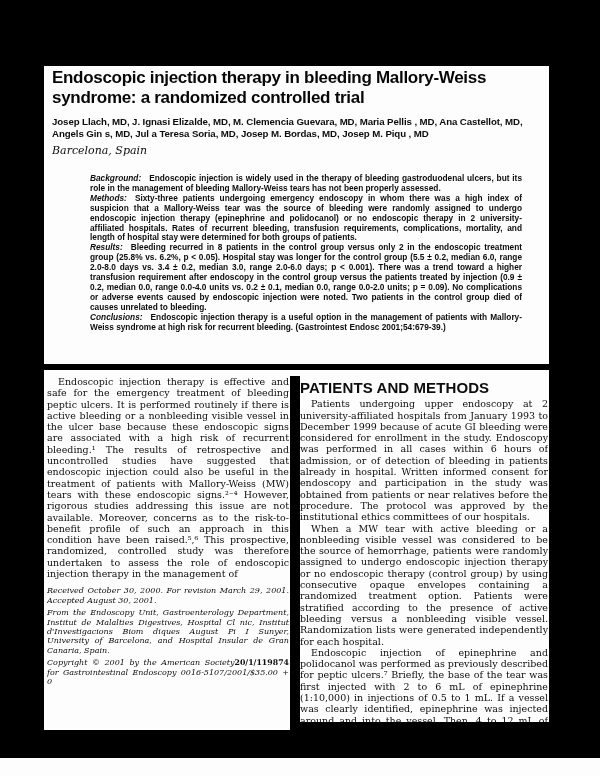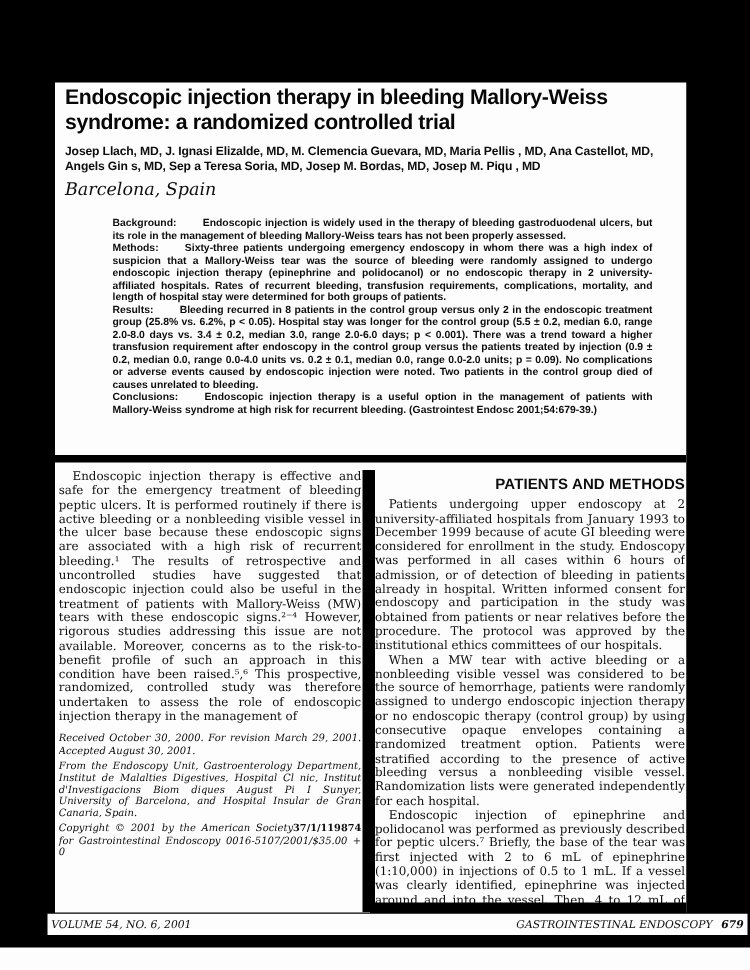--- a/index.html
+++ b/index.html
@@ -6,97 +6,90 @@
   body { background:#222; font-family:"Liberation Sans", sans-serif; }
   .screen { position:relative; width:600px; height:776px; background:#000; overflow:hidden; }
   .paper { position:absolute; left:44px; top:66px; width:505px; height:664px; background:#fdfdfd; color:#0d0d0d; overflow:hidden;padding-left:48px; }
 
   .title { position:absolute; left:8px; top:2px; width:489px;
            font-family:"Liberation Sans", sans-serif; font-weight:700;
            font-size:17px; line-height:19.5px; letter-spacing:-0.3px; color:#070707; }
   .authors { position:absolute; left:8px; top:50px; width:497px;
              font-weight:700; font-size:9.7px; line-height:11.5px; letter-spacing:-0.1px; }
   .location { position:absolute; left:8px; top:78px; font-family:"DejaVu Serif", serif;
-              font-style:italic; font-size:14px; }
+              font-style:italic; font-size:11px; }
 
   .abstract { position:absolute; left:46px; top:108px; width:432px; height:250px; overflow:hidden;
               font-weight:700; font-size:8.3px; line-height:9.9px; text-align:justify; }
   .abstract p { margin:0; }
-  .abs-label { margin-right:21px; }
+  .abs-label { font-style:italic; margin-right:8px; }
 
   .rule { position:absolute; left:0; top:298px; width:505px; height:6px; background:#000; }
 
   .columns { position:absolute; left:0; top:310px; width:505px; height:354px; overflow:hidden;
              font-family:"DejaVu Serif", serif; font-size:9.5px; line-height:11.3px; text-align:justify; }
   .col-left  { position:absolute; left:3px;  top:0; width:242px; height:354px; overflow:hidden; }
   .col-right { position:absolute; left:256px; top:0; width:248px; height:354px; overflow:hidden; }
   .divider   { position:absolute; left:246px; top:0; width:10px; height:354px; background:#000; }
   .indent { text-indent:11px; }
 
   .fn-block { margin-top:7px; font-style:italic; font-size:8px; line-height:9.4px; }
   .fn { margin-bottom:3px; }
   .fn .code { float:right; font-weight:700; font-style:normal; font-size:7.8px; }
 
-  .methods-heading { text-align:right; font-family:"Liberation Sans", sans-serif; font-weight:700;
-                     font-size:12px; letter-spacing:0.1px; margin:6px 0 5px 0; }
+  .methods-heading { text-align:left; font-family:"Liberation Sans", sans-serif; font-weight:700;
+                     font-size:15px; letter-spacing:0.1px; margin:6px 0 5px 0; }
 
   .rc-bottom-patch { position:absolute; left:296px; top:722px; width:253px; height:9px; background:#000; }
 
   .footer-band { position:absolute; left:38px; top:731px; width:560px; height:17px; background:#fdfdfd;
                  display:flex; justify-content:space-between; align-items:center; padding:0 3px;
                  font-family:"DejaVu Serif", serif; font-style:italic; font-size:8.6px; color:#0d0d0d; }
   .footer-right { display:flex; align-items:baseline; gap:7px; }
   .footer-page { font-weight:700; font-style:italic; }
   .bottom-bar { position:absolute; left:0; top:748px; width:600px; height:10px; background:#000; }
   .bottom-margin { position:absolute; left:0; top:758px; width:600px; height:18px; background:#fdfdfd; }
 </style>
 </head>
 <body>
 
 <div class="screen">
   <div class="paper">
 
     <h1 class="title">Endoscopic injection therapy in bleeding Mallory-Weiss syndrome: a randomized controlled trial</h1>
-    <div class="authors">Josep Llach, MD, J. Ignasi Elizalde, MD, M. Clemencia Guevara, MD, Maria Pellis , MD, Ana Castellot, MD, Angels Gin s, MD, Sep a Teresa Soria, MD, Josep M. Bordas, MD, Josep M. Piqu , MD</div>
+    <div class="authors">Josep Llach, MD, J. Ignasi Elizalde, MD, M. Clemencia Guevara, MD, Maria Pellis , MD, Ana Castellot, MD, Angels Gin s, MD, Jul a Teresa Soria, MD, Josep M. Bordas, MD, Josep M. Piqu , MD</div>
     <div class="location">Barcelona, Spain</div>
 
     <div class="abstract">
       <p><span class="abs-label">Background:</span><span>Endoscopic injection is widely used in the therapy of bleeding gastroduodenal ulcers, but its role in the management of bleeding Mallory-Weiss tears has not been properly assessed.</span></p>
       <p><span class="abs-label">Methods:</span><span>Sixty-three patients undergoing emergency endoscopy in whom there was a high index of suspicion that a Mallory-Weiss tear was the source of bleeding were randomly assigned to undergo endoscopic injection therapy (epinephrine and polidocanol) or no endoscopic therapy in 2 university-affiliated hospitals. Rates of recurrent bleeding, transfusion requirements, complications, mortality, and length of hospital stay were determined for both groups of patients.</span></p>
       <p><span class="abs-label">Results:</span><span>Bleeding recurred in 8 patients in the control group versus only 2 in the endoscopic treatment group (25.8% vs. 6.2%, p &lt; 0.05). Hospital stay was longer for the control group (5.5 ± 0.2, median 6.0, range 2.0-8.0 days vs. 3.4 ± 0.2, median 3.0, range 2.0-6.0 days; p &lt; 0.001). There was a trend toward a higher transfusion requirement after endoscopy in the control group versus the patients treated by injection (0.9 ± 0.2, median 0.0, range 0.0-4.0 units vs. 0.2 ± 0.1, median 0.0, range 0.0-2.0 units; p = 0.09). No complications or adverse events caused by endoscopic injection were noted. Two patients in the control group died of causes unrelated to bleeding.</span></p>
       <p><span class="abs-label">Conclusions:</span><span>Endoscopic injection therapy is a useful option in the management of patients with Mallory-Weiss syndrome at high risk for recurrent bleeding. (Gastrointest Endosc 2001;54:679-39.)</span></p>
     </div>
 
     <div class="rule"></div>
 
     <div class="columns">
       <div class="col-left">
         <p class="indent">Endoscopic injection therapy is effective and safe for the emergency treatment of bleeding peptic ulcers. It is performed routinely if there is active bleeding or a nonbleeding visible vessel in the ulcer base because these endoscopic signs are associated with a high risk of recurrent bleeding.¹ The results of retrospective and uncontrolled studies have suggested that endoscopic injection could also be useful in the treatment of patients with Mallory-Weiss (MW) tears with these endoscopic signs.²⁻⁴ However, rigorous studies addressing this issue are not available. Moreover, concerns as to the risk-to-benefit profile of such an approach in this condition have been raised.⁵,⁶ This prospective, randomized, controlled study was therefore undertaken to assess the role of endoscopic injection therapy in the management of</p>
         <div class="fn-block">
           <p class="fn">Received October 30, 2000. For revision March 29, 2001. Accepted August 30, 2001.</p>
           <p class="fn">From the Endoscopy Unit, Gastroenterology Department, Institut de Malalties Digestives, Hospital Cl nic, Institut d'Investigacions Biom diques August Pi I Sunyer, University of Barcelona, and Hospital Insular de Gran Canaria, Spain.</p>
-          <p class="fn"><span class="code">37/1/119874</span><span>Copyright © 2001 by the American Society for Gastrointestinal Endoscopy</span> <span>0016-5107/2001/$35.00 + 0</span></p>
+          <p class="fn"><span class="code">20/1/119874</span><span>Copyright © 2001 by the American Society for Gastrointestinal Endoscopy</span> <span>0016-5107/2001/$35.00 + 0</span></p>
 
         </div>
       </div>
       <div class="divider"></div>
       <div class="col-right">
         <h2 class="methods-heading">PATIENTS AND METHODS</h2>
         <p class="indent">Patients undergoing upper endoscopy at 2 university-affiliated hospitals from January 1993 to December 1999 because of acute GI bleeding were considered for enrollment in the study. Endoscopy was performed in all cases within 6 hours of admission, or of detection of bleeding in patients already in hospital. Written informed consent for endoscopy and participation in the study was obtained from patients or near relatives before the procedure. The protocol was approved by the institutional ethics committees of our hospitals.</p>
         <p class="indent">When a MW tear with active bleeding or a nonbleeding visible vessel was considered to be the source of hemorrhage, patients were randomly assigned to undergo endoscopic injection therapy or no endoscopic therapy (control group) by using consecutive opaque envelopes containing a randomized treatment option. Patients were stratified according to the presence of active bleeding versus a nonbleeding visible vessel. Randomization lists were generated independently for each hospital.</p>
         <p class="indent">Endoscopic injection of epinephrine and polidocanol was performed as previously described for peptic ulcers.⁷ Briefly, the base of the tear was first injected with 2 to 6 mL of epinephrine (1:10,000) in injections of 0.5 to 1 mL. If a vessel was clearly identified, epinephrine was injected around and into the vessel. Then, 4 to 12 mL of polidocanol (1:100), a sclerosing agent, was injected in similar fashion.</p>
       </div>
     </div>
   </div>
 
   <div class="rc-bottom-patch"></div>
 
-  <div class="footer-band">
-    <span>VOLUME 54, NO. 6, 2001</span>
-    <span class="footer-right">
-      <span>GASTROINTESTINAL ENDOSCOPY</span>
-      <span class="footer-page">679</span>
-    </span>
-  </div>
 
   <div class="bottom-bar"></div>
   <div class="bottom-margin"></div>
 </div>
 
 </body></html>

